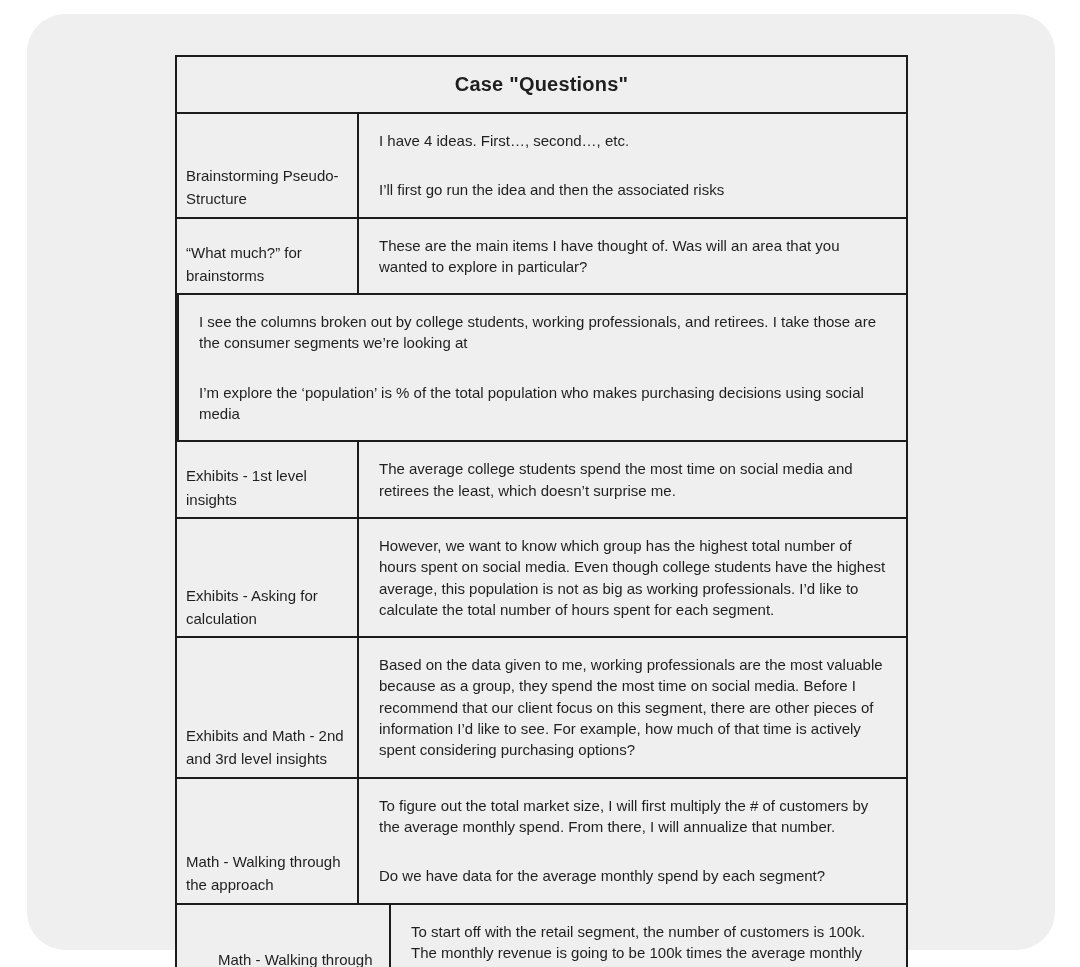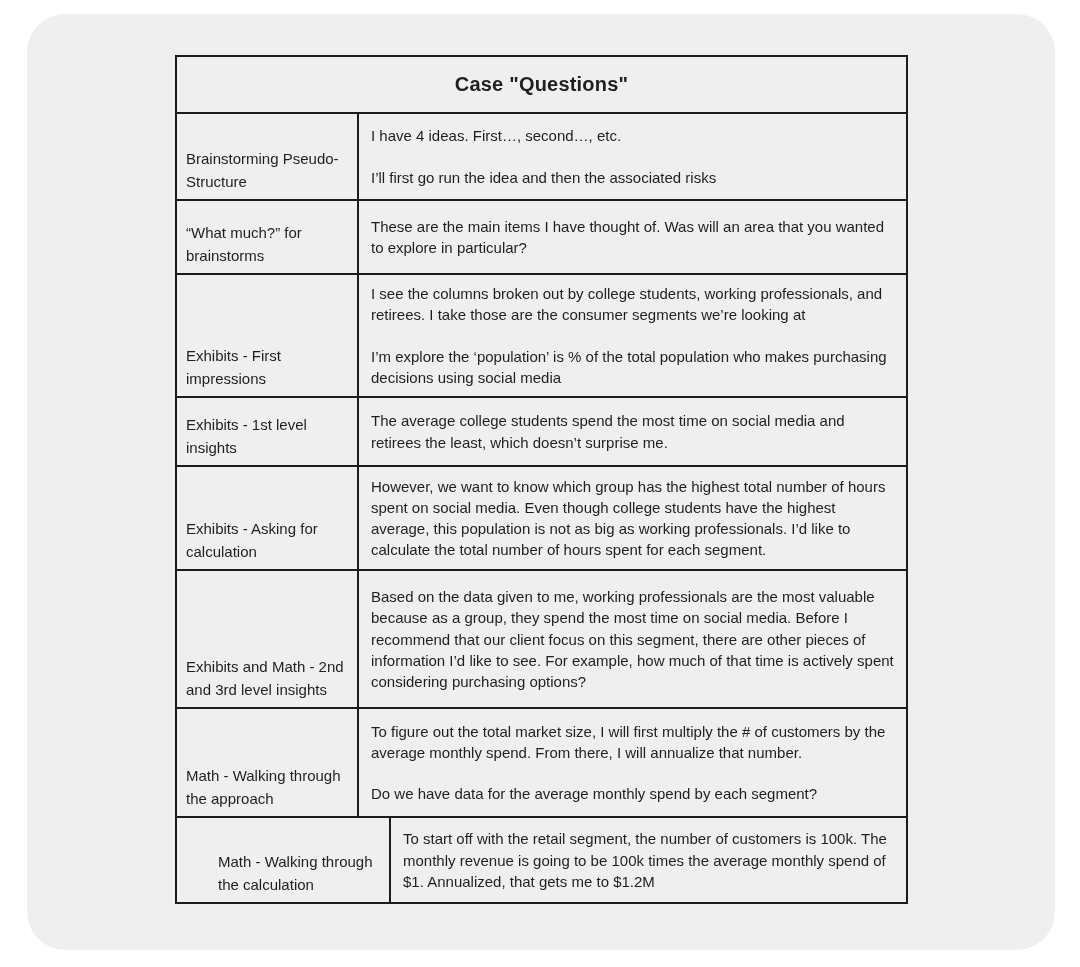--- a/index.html
+++ b/index.html
@@ -62,21 +62,21 @@
   .cell-content {
     flex: 1;
     border-left: 2px solid var(--border-color);
     padding: 8px 12px;
     display: flex;
     flex-direction: column;
     justify-content: center;
     font-size: 15px;
   }
   .cell-content p {
-    margin: 0;
+    margin: 8px;
     line-height: 1.42;
   }
   .cell-content p + p {
     margin-top: 20px;
   }
 </style>
 </head>
 <body>
 
 <div class="card">
@@ -96,23 +96,20 @@
   <div class="row" style="min-height: 74px;">
     <div class="cell-label">
       <div>“What much?” for brainstorms</div>
     </div>
     <div class="cell-content">
             <p>These are the main items I have thought of. Was will an area that you wanted to explore in particular?</p>
           </div>
   </div>
 
   <div class="row" style="min-height: 121px;">
-    <div class="cell-label">
-      <div>Exhibits - First impressions</div>
-    </div>
     <div class="cell-content">
             <p>I see the columns broken out by college students, working professionals, and retirees. I take those are the consumer segments we’re looking at</p>
             <p>I’m explore the ‘population’ is % of the total population who makes purchasing decisions using social media</p>
           </div>
   </div>
 
   <div class="row" style="min-height: 69px;">
     <div class="cell-label">
       <div>Exhibits - 1st level insights</div>
     </div>

